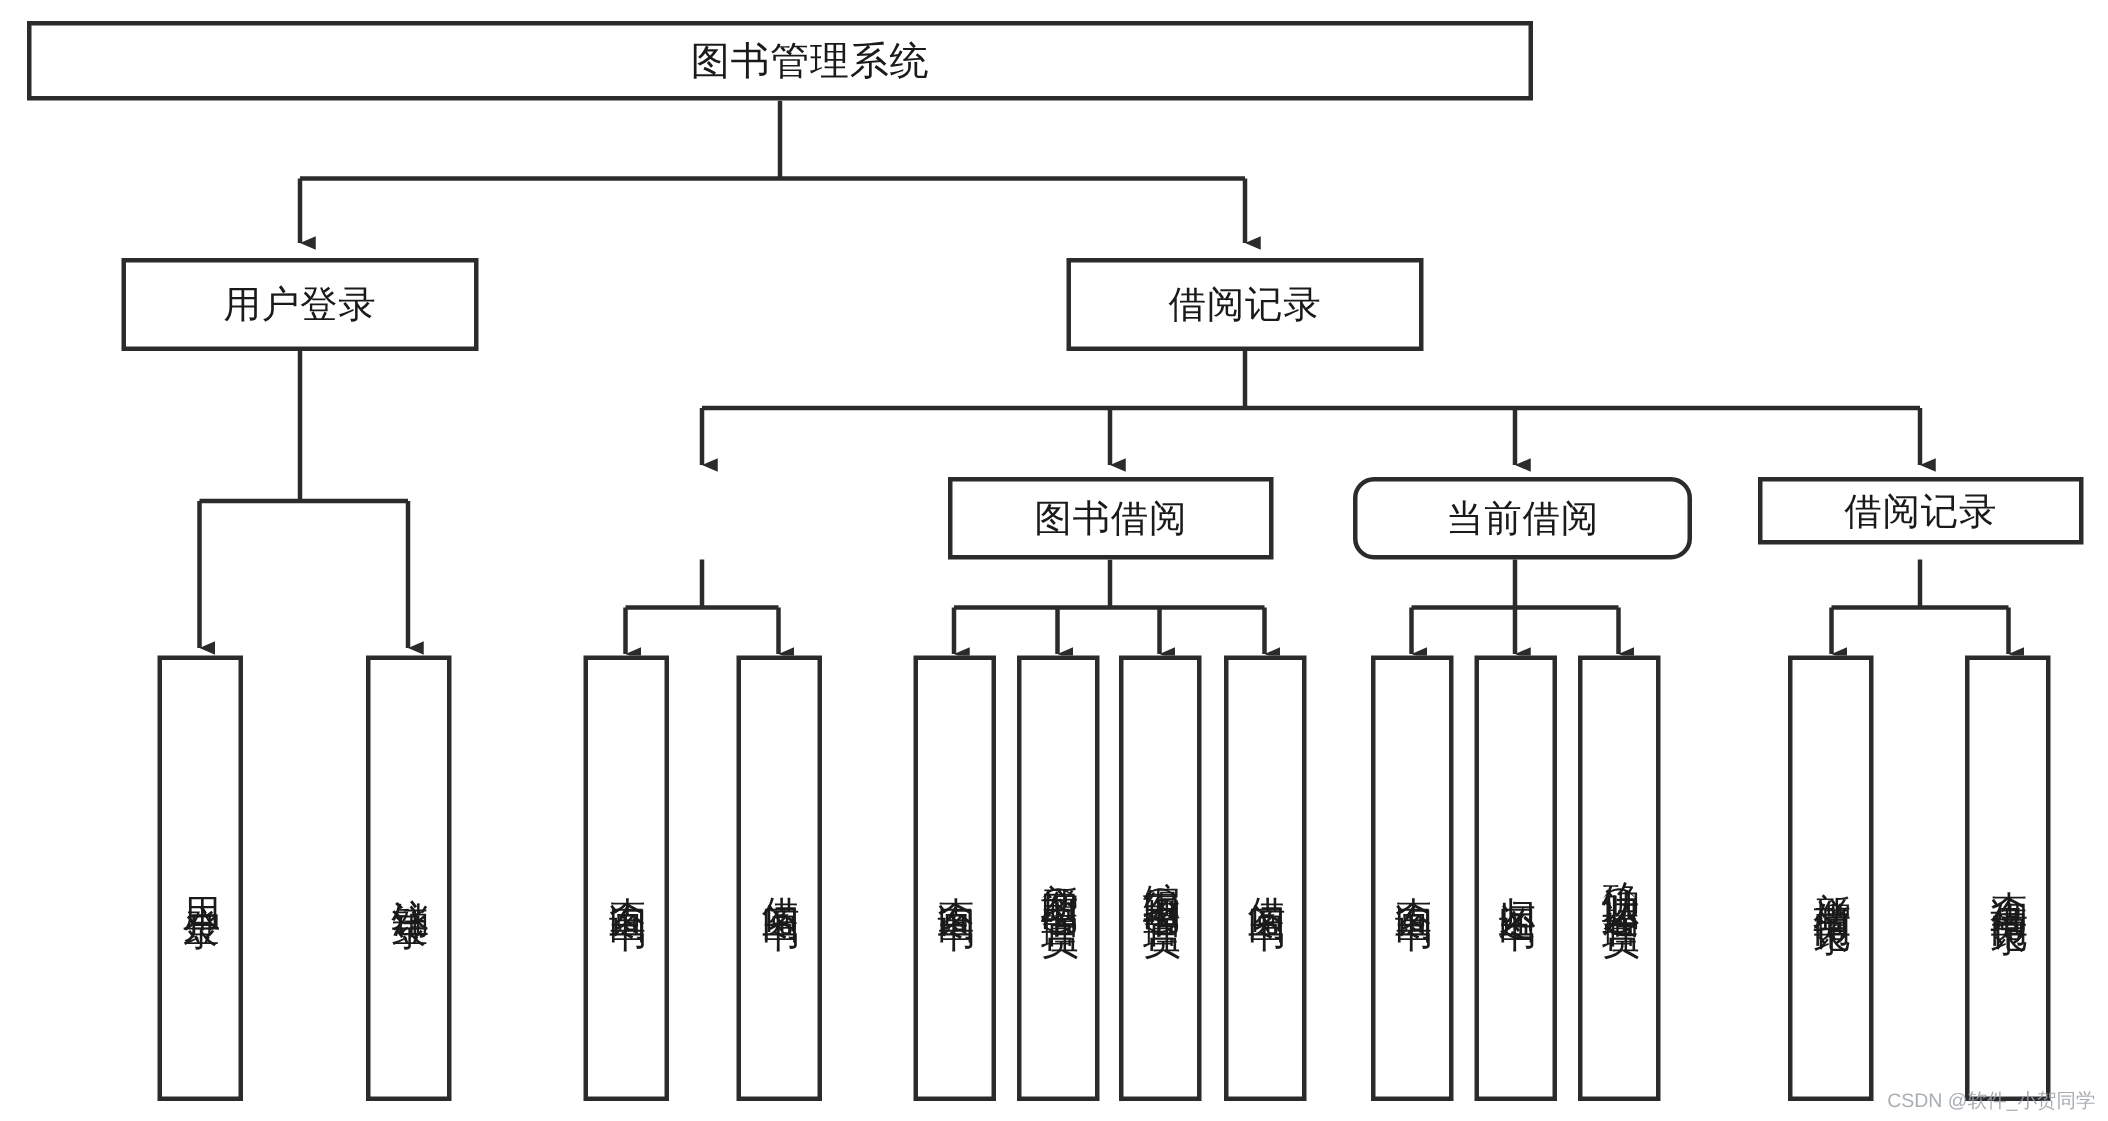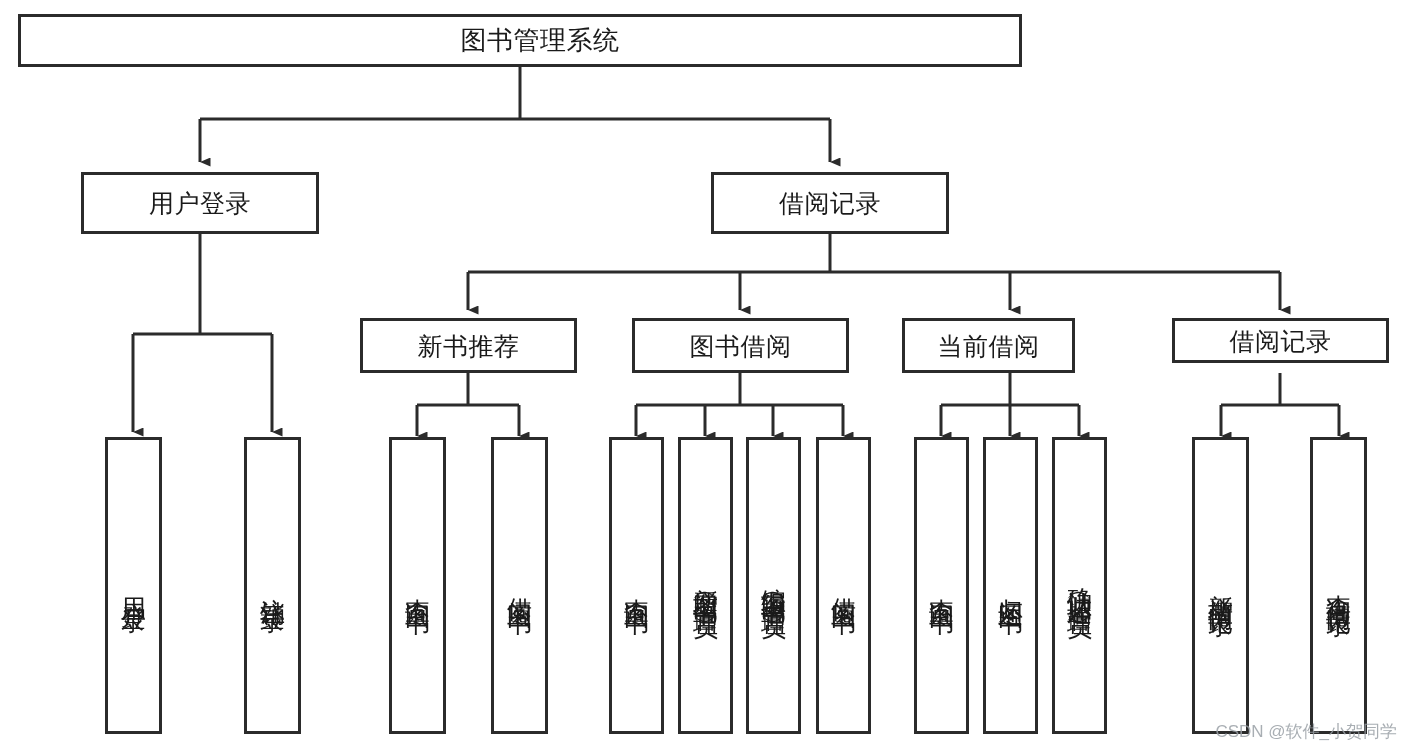--- a/index.html
+++ b/index.html
@@ -60,21 +60,21 @@
     text-orientation: upright;
     font-size: 25px;
     letter-spacing: 4px;
     line-height: 1;
     white-space: nowrap;
   }
   .watermark {
     position: absolute;
     right: 8px;
     bottom: 4px;
-    font-size: 17px;
+    font-size: 13px;
     color: #9aa0a6;
     opacity: 0.85;
     z-index: 3;
     white-space: nowrap;
     font-family: "Liberation Sans", "DejaVu Sans", sans-serif;
     margin-top: 17px;
   }
 </style>
 </head>
 <body>
@@ -136,29 +136,26 @@
   </div>
 
   <div class="node horiz" style="left:81px; top:172px; width:238px; height:62px;">
     <span class="node-label">用户登录</span>
   </div>
 
   <div class="node horiz" style="left:711px; top:172px; width:238px; height:62px;">
     <span class="node-label">借阅记录</span>
   </div>
 
-  <div class="node horiz" style="left:360px; top:318px; width:217px; height:55px;">
-    <span class="node-label">新书推荐</span>
-  </div>
 
   <div class="node horiz" style="left:632px; top:318px; width:217px; height:55px;text-align:center;">
     <span class="node-label">图书借阅</span>
   </div>
 
-  <div class="node horiz" style="left:902px; top:318px; width:173px; height:55px;">
+  <div class="node horiz" style="left:902px; top:318px; width:226px; height:55px;border-radius:14px;">
     <span class="node-label">当前借阅</span>
   </div>
 
   <div class="node horiz" style="left:1172px; top:318px; width:217px; height:45px;">
     <span class="node-label">借阅记录</span>
   </div>
 
   <div class="node vert" style="left:105px; top:437px; width:57px; height:297px;">
     <span class="node-label">用户登录</span>
   </div>

